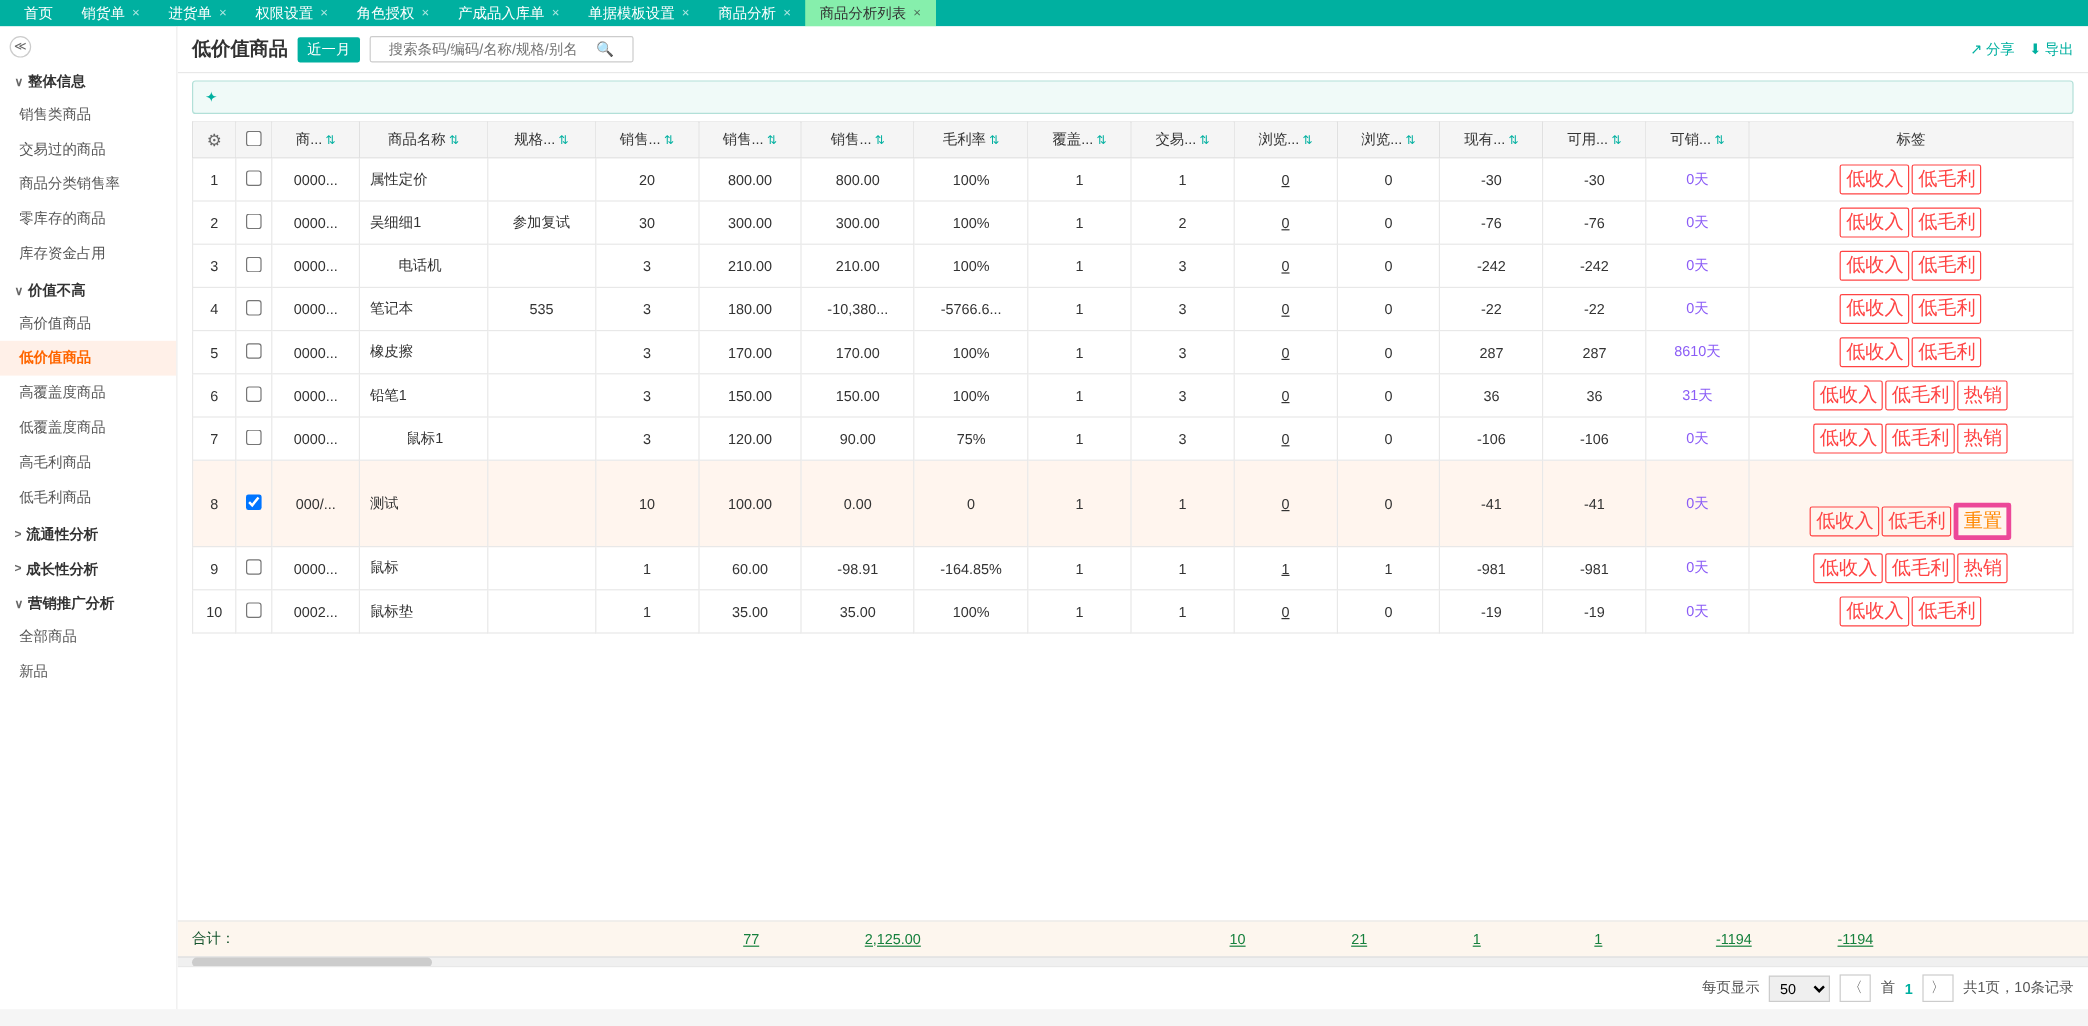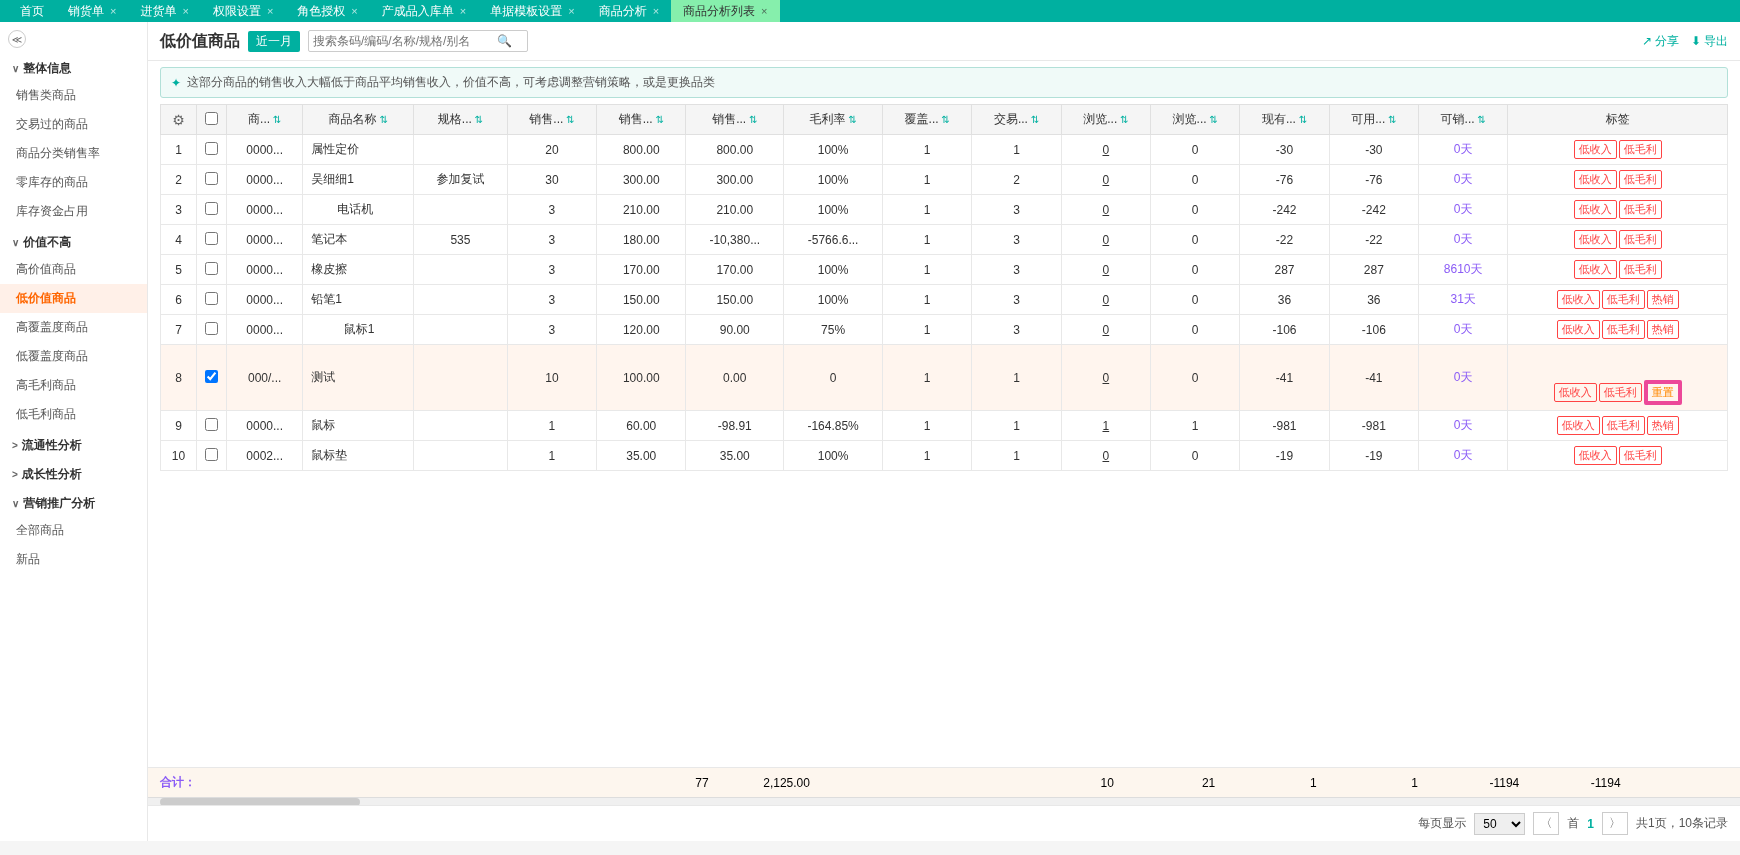--- a/index.html
+++ b/index.html
@@ -87,21 +87,21 @@
       color: #fff;
       border: none;
       padding: 2px 8px;
       border-radius: 2px;
       cursor: pointer;
       font-size: 12px;
     }
     .search-box {
       border: 1px solid #ccc;
       border-radius: 2px;
-      padding: 3px 4px;
+      padding: 3px 15px;
       width: 220px;
       font-size: 12px;
       color: #999;
       display: flex;
       align-items: center;
       gap: 4px;
     }
     .search-box input {
       border: none;
       outline: none;
@@ -173,53 +173,54 @@
       border: 1px solid #e8e8e8;
       color: #333;
       text-align: center;
       white-space: nowrap;
     }
     tr.highlighted td { background: #fff5ee; }
     .tag {
       display: inline-block;
       padding: 1px 4px;
       border-radius: 2px;
-      font-size: 11px;
+      font-size: 16px;
       margin: 0 1px;
     }
     .tag-red { color: #ff4444; border: 1px solid #ff4444; }
     .tag-orange { color: #ff8800; border: 4px solid #ec4899; margin-top: 30px; }
     .link-underline { text-decoration: underline; color: #333; }
     .text-red { color: #8b5cf6; }
     .checkbox-cell { width: 30px; }
 
     
     .table-footer {
       background: #fdf6ee;
       border-top: 1px solid #e8e8e8;
       padding: 6px 12px;
       display: flex;
       align-items: center;
     }
     .footer-label {
-      font-weight: bold;
-      color: #8b5cf6;
+      font-weight: normal;
+      color: #14532d;
       margin-right: 12px;
     }
     .footer-cells {
       flex: 1;
       display: flex;
       gap: 0;
     }
     .footer-cell {
       flex: 1;
-      text-align: right;
-      color: #000000;
+      text-align: left;
+      color: #15803d;
       font-size: 12px;
       padding: 0 6px;
+      text-decoration: underline;
     }
 
     
     .pagination-bar {
       display: flex;
       align-items: center;
       justify-content: flex-end;
       padding: 6px 12px;
       border-top: 1px solid #e8e8e8;
       background: #fff;
@@ -405,21 +406,20 @@
         </div>
         <div class="header-action">
           <span>⬇</span>
           <span>导出</span>
         </div>
       </div>
     </div>
 
     <div class="info-bar">
       <span class="info-icon">✦</span>
-      <span>这部分商品的销售收入大幅低于商品平均销售收入，价值不高，可考虑调整营销策略，或是更换品类</span>
     </div>
 
     <div class="table-container">
       <table>
         <thead>
           <tr>
             <th style="width:36px;"><span class="gear-icon">⚙</span></th>
             <th style="width:30px;"><input type="checkbox" style=""></th>
             <th>商...<span class="sort-icon"> ⇅</span></th>
             <th>商品名称<span class="sort-icon"> ⇅</span></th>

